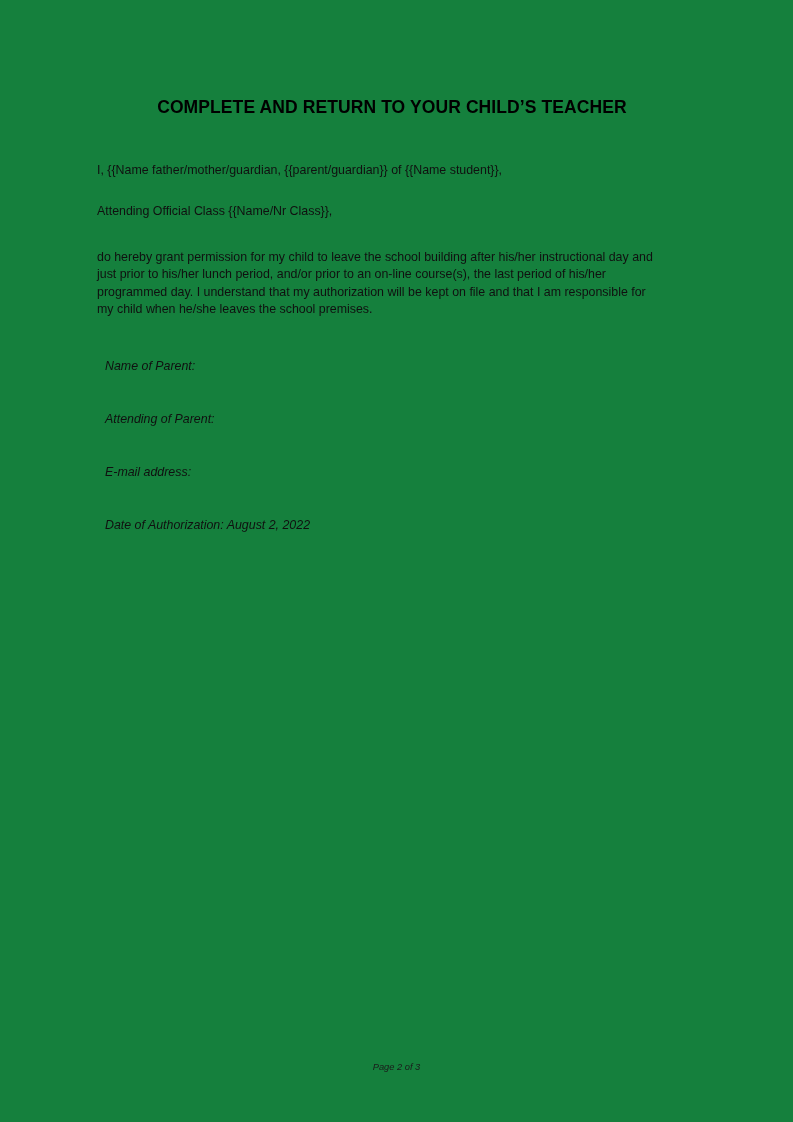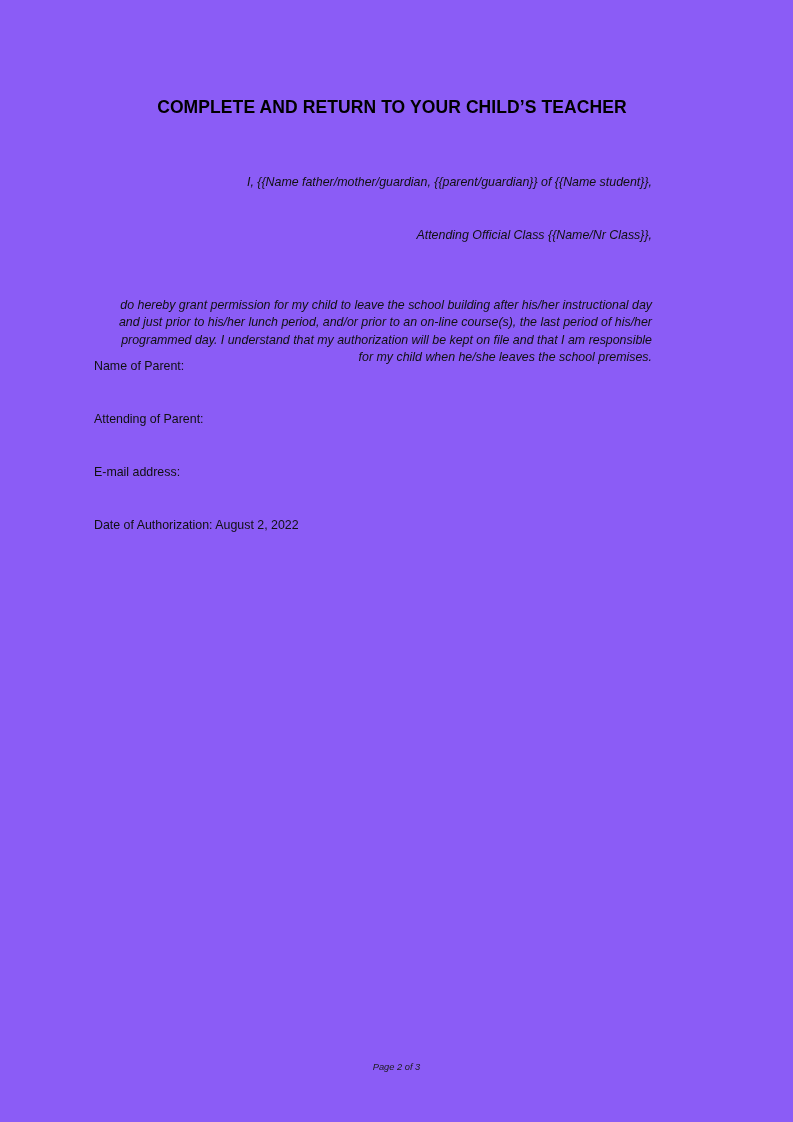--- a/index.html
+++ b/index.html
@@ -10,21 +10,21 @@
   }
   body {
     font-family: "Liberation Sans", sans-serif;
     color: #000000;
     -webkit-font-smoothing: antialiased;
   }
   .page {
     position: relative;
     width: 793px;
     height: 1122px;
-    background: #8b5cf6;
+    background: #15803d;
     overflow: hidden;
     margin: 0 auto;
   }
 
   
   .doc-title {
     position: absolute;
     left: 93px;
     top: 96px;
     width: 598px;
@@ -41,34 +41,34 @@
   .body-block {
     position: absolute;
     left: 93px;
     top: 158px;
     width: 575px;
   }
   .para {
     font-size: 12.4px;
     line-height: 17.4px;
     color: #101010;
-    margin: 16px;
-    text-align: right;
-    font-style: italic;
+    margin: 4px;
+    text-align: left;
   }
   .para.intro-1 { margin-bottom: 0; }
   .gap-1 { height: 20px; }
   .gap-2 { height: 20px; }
 
   
   .form-block {
     position: absolute;
-    left: 94px;
+    left: 105px;
     top: 358px;
     width: 575px;
+    font-style: italic;
   }
   .field-line {
     font-size: 12.4px;
     line-height: 17.4px;
     color: #101010;
     height: 53px;
     margin: 0;
     white-space: nowrap;
   }
   .field-line:last-child { height: auto; }

